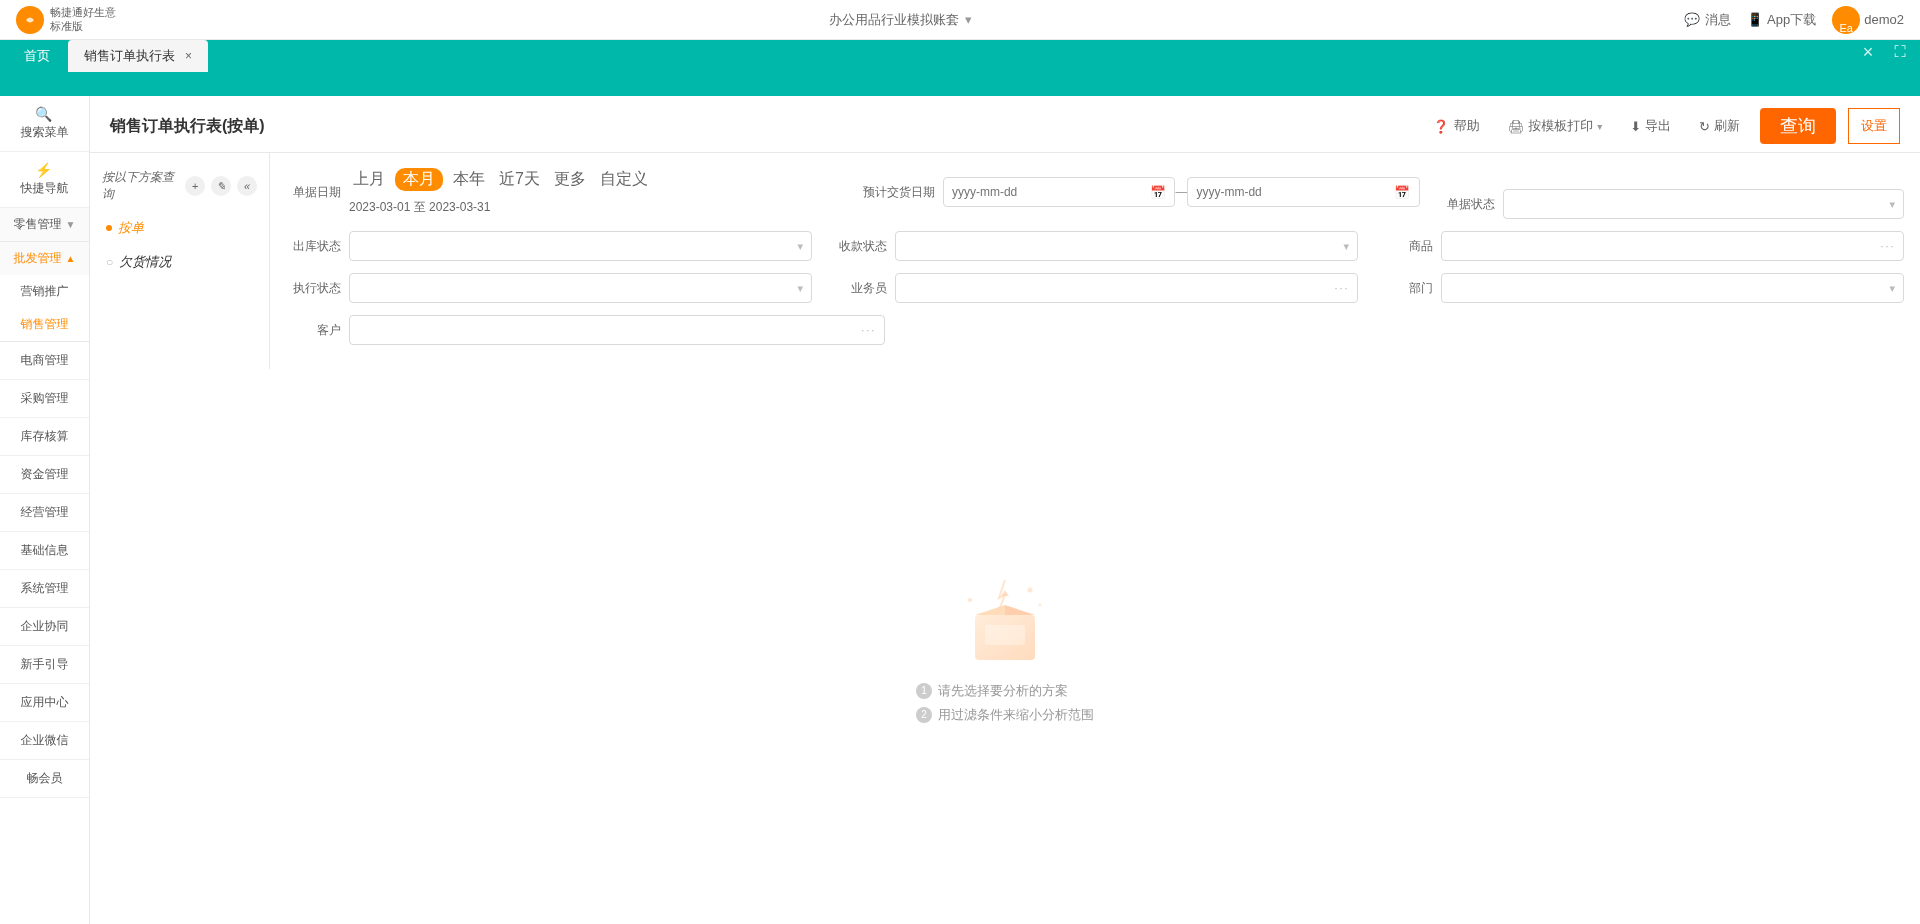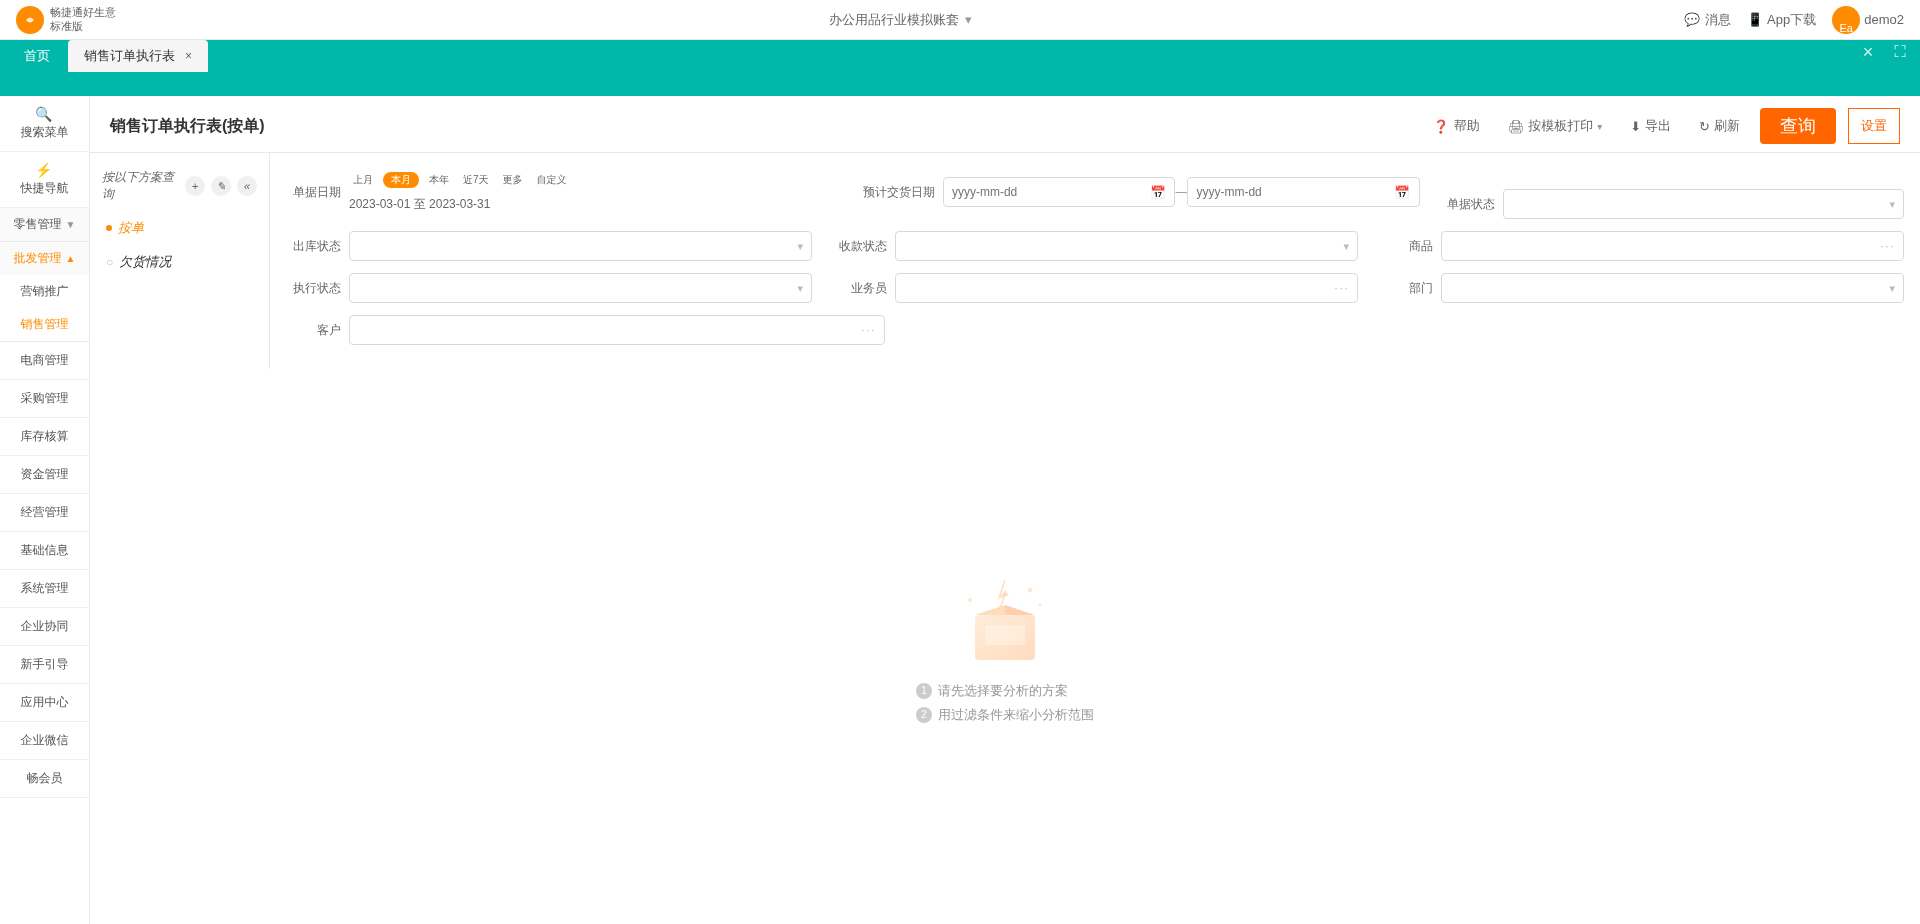--- a/index.html
+++ b/index.html
@@ -405,21 +405,21 @@
     }
 
     
     .date-quick-opts {
       display: flex;
       align-items: center;
       gap: 6px;
       margin-bottom: 4px;
     }
     .dqo {
-      font-size: 10px;
+      font-size: 16px;
       color: #666;
       cursor: pointer;
       padding: 1px 4px;
     }
     .dqo.active {
       background: #ff8c00;
       color: white;
       border-radius: 10px;
       padding: 1px 8px;
     }

